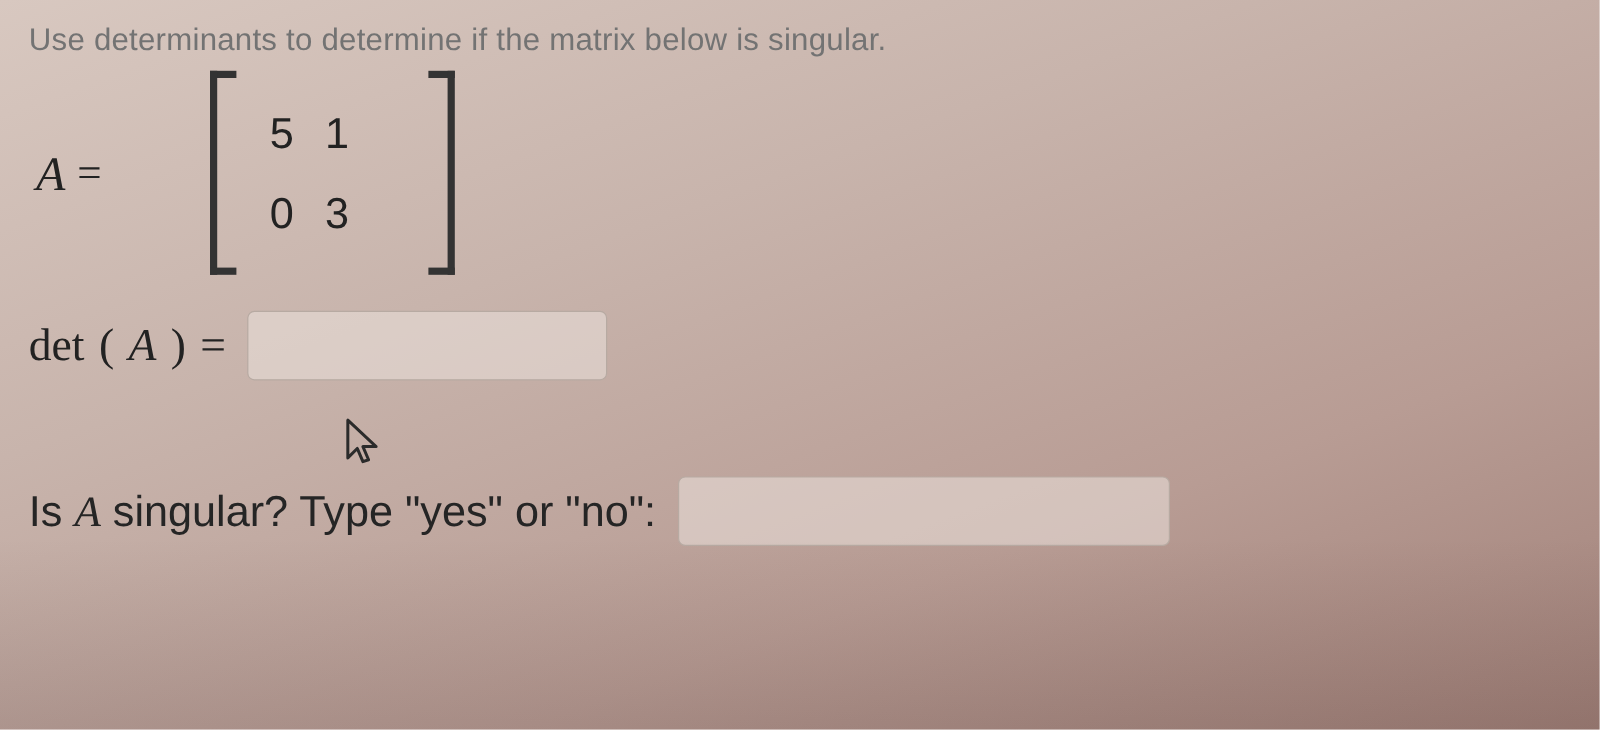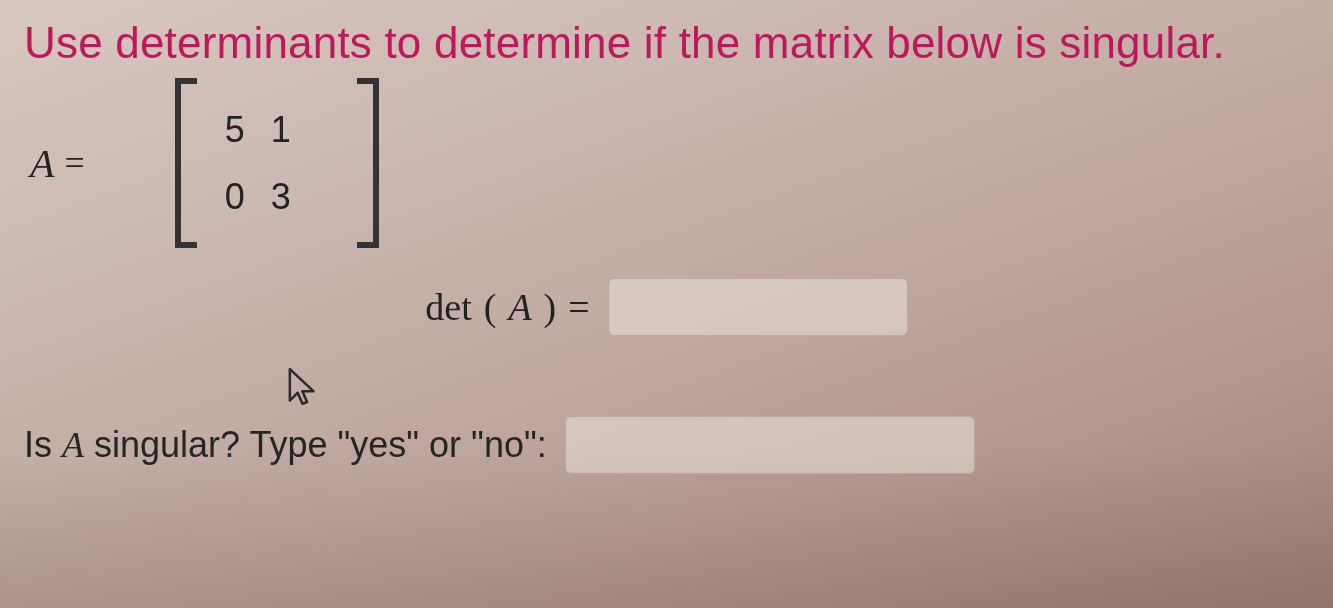--- a/index.html
+++ b/index.html
@@ -9,22 +9,22 @@
     background: linear-gradient(160deg, #d8c8c0 0%, #c8b4ac 35%, #b89c94 70%, #a08078 100%);
     color: #2a2a2a;
     position: relative;
   }
   .page {
     padding: 18px 24px 24px 24px;
     width: 100%;
     height: 100%;
   }
   .instruction {
-    font-size: 44px;
-    color: #be185d;
+    font-size: 26px;
+    color: #737373;
     margin-bottom: 10px;
     letter-spacing: 0.2px;
   }
   .matrix-row {
     display: flex;
     align-items: center;
     margin-top: 4px;
     margin-bottom: 30px;
   }
   .a-eq {
@@ -78,21 +78,20 @@
   }
   .mrow { display: flex; gap: 22px; }
   .mcell { min-width: 24px; text-align: center; }
 
   .det-row {
     display: flex;
     align-items: center;
     gap: 18px;
     margin-top: 30px;
     margin-bottom: 40px;
-    justify-content: center;
   }
   .det-label {
     font-size: 38px;
     font-family: "Times New Roman", Times, serif;
     color: #222;
     display: flex;
     align-items: baseline;
     gap: 12px;
   }
   .det-label .det-word { font-style: normal; }

